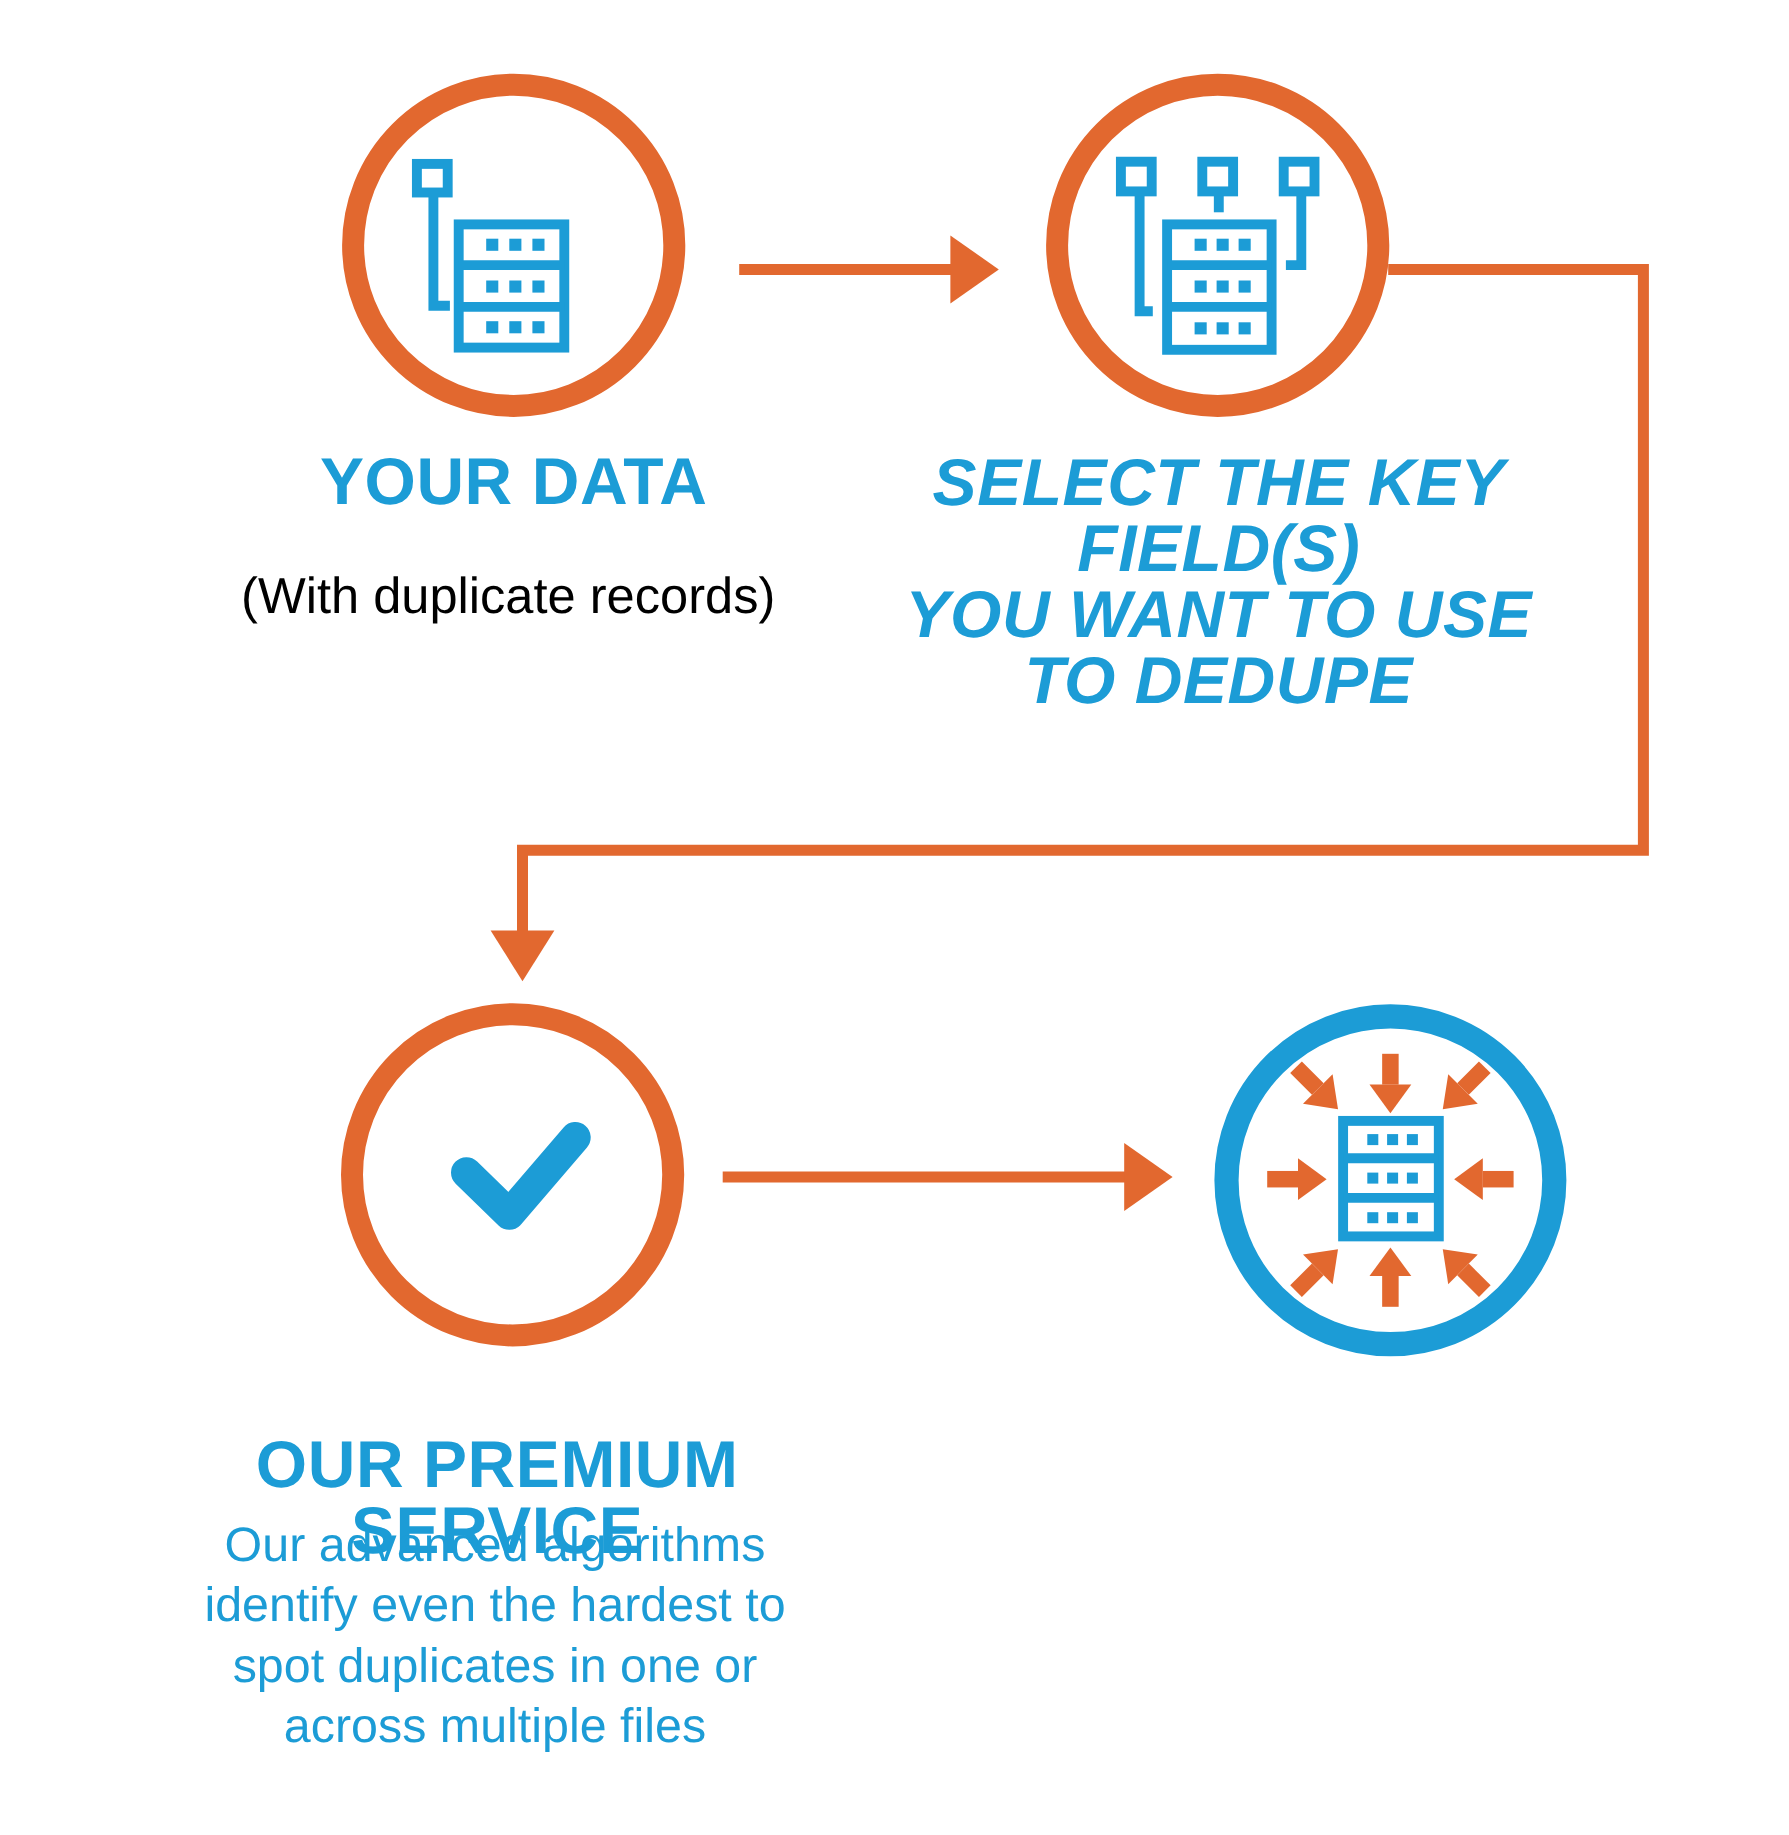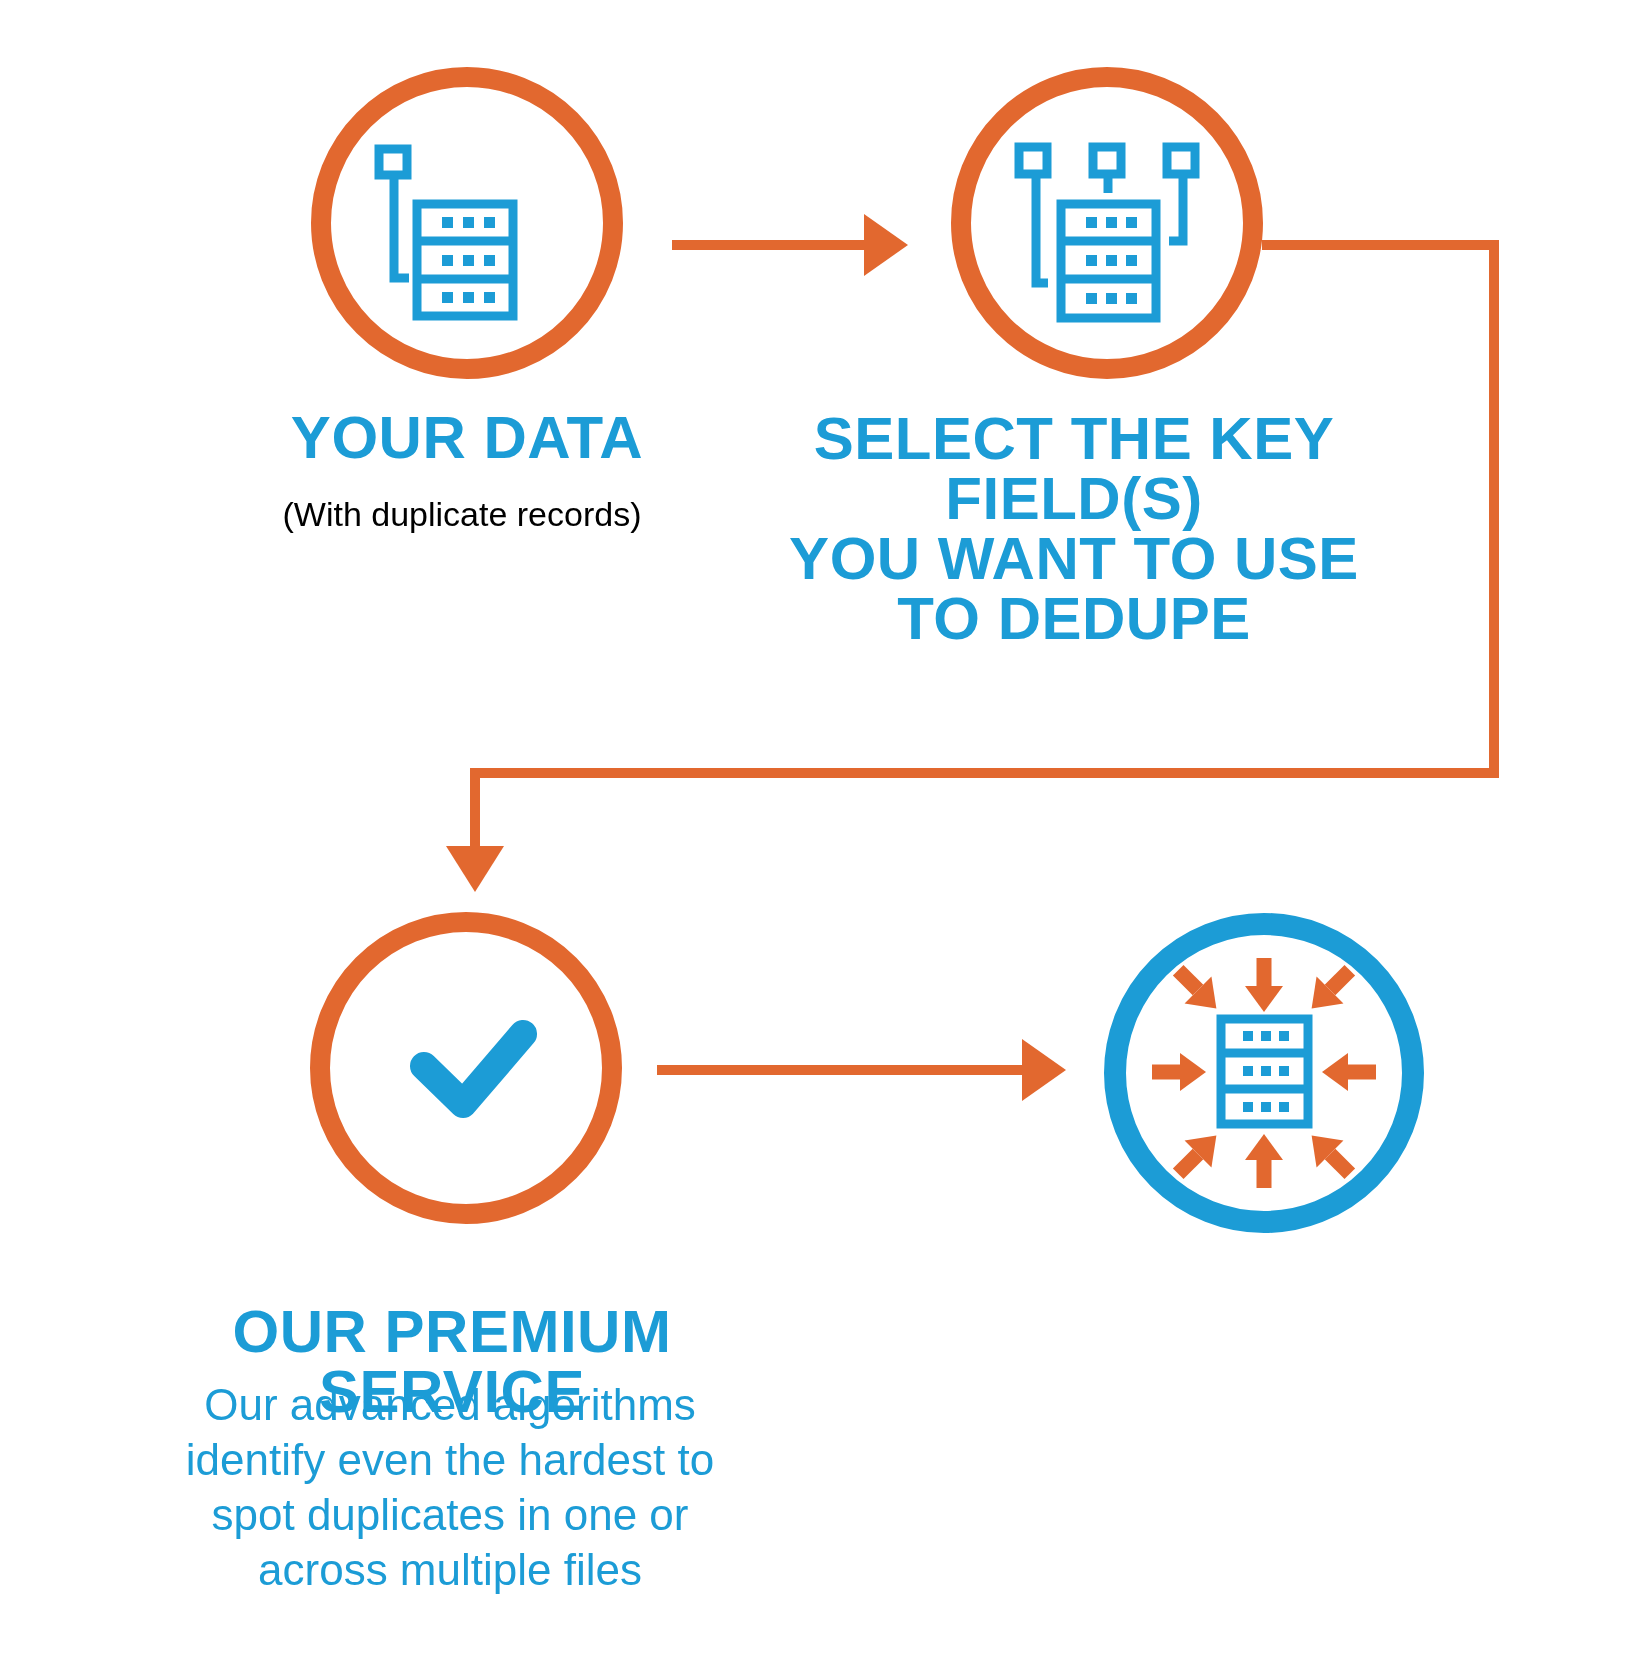--- a/index.html
+++ b/index.html
@@ -30,22 +30,23 @@
     color:var(--blue);
     font-weight:700;
     font-size:60px;
     line-height:60px;
     letter-spacing:0.5px;
     text-align:center;
   }
   .caption-black{
     color:var(--black);
     font-weight:400;
-    font-size:34px;
+    font-size:46px;
     line-height:49px;
+    margin-top:27px;
   }
   .para-blue{
     color:var(--blue);
     font-weight:400;
     font-size:44px;
     line-height:55px;
   }
 </style>
 </head>
 <body>
@@ -180,21 +181,21 @@
         <path class="stroke-orange" d="M-28,0 H0" stroke-width="15"></path>
           <polygon class="fill-orange" points="0,-19 0,19 26,0"></polygon>
       </g>
     </g>
   </svg>
 
   <div class="txt title" style="left:217px;top:408px;width:500px;">YOUR DATA</div>
 
   <div class="txt caption-black" style="left:182px;top:490px;width:560px;">(With duplicate records)</div>
 
-  <div class="txt title" style="left:694px;top:409px;width:760px;">SELECT THE KEY FIELD(S)
+  <div class="txt title" style="left:728px;top:409px;width:760px;font-style:italic;">SELECT THE KEY FIELD(S)
 YOU WANT TO USE
 TO DEDUPE</div>
 
 
   <div class="txt title" style="left:132px;top:1262px;width:640px;margin-top:40px;">OUR PREMIUM SERVICE</div>
 
   <div class="txt para-blue" style="left:130px;top:1333px;width:640px;margin-top:44px;">Our advanced algorithms
 identify even the hardest to
 spot duplicates in one or
 across multiple files</div>

